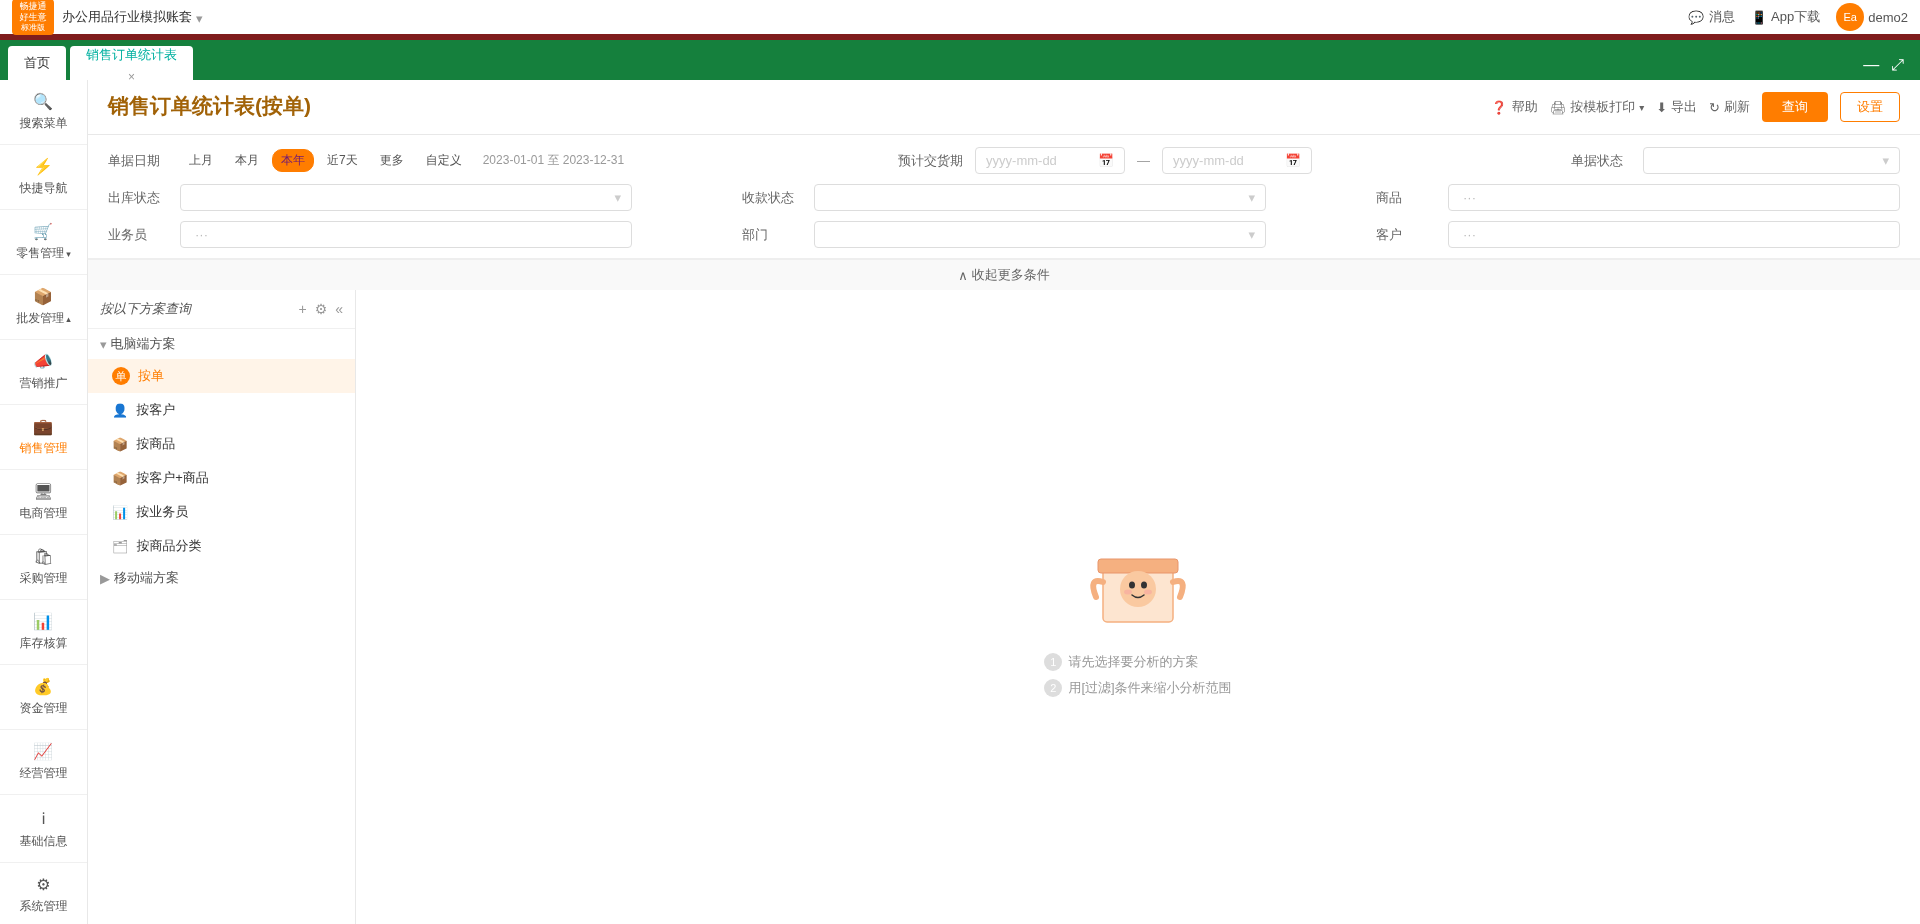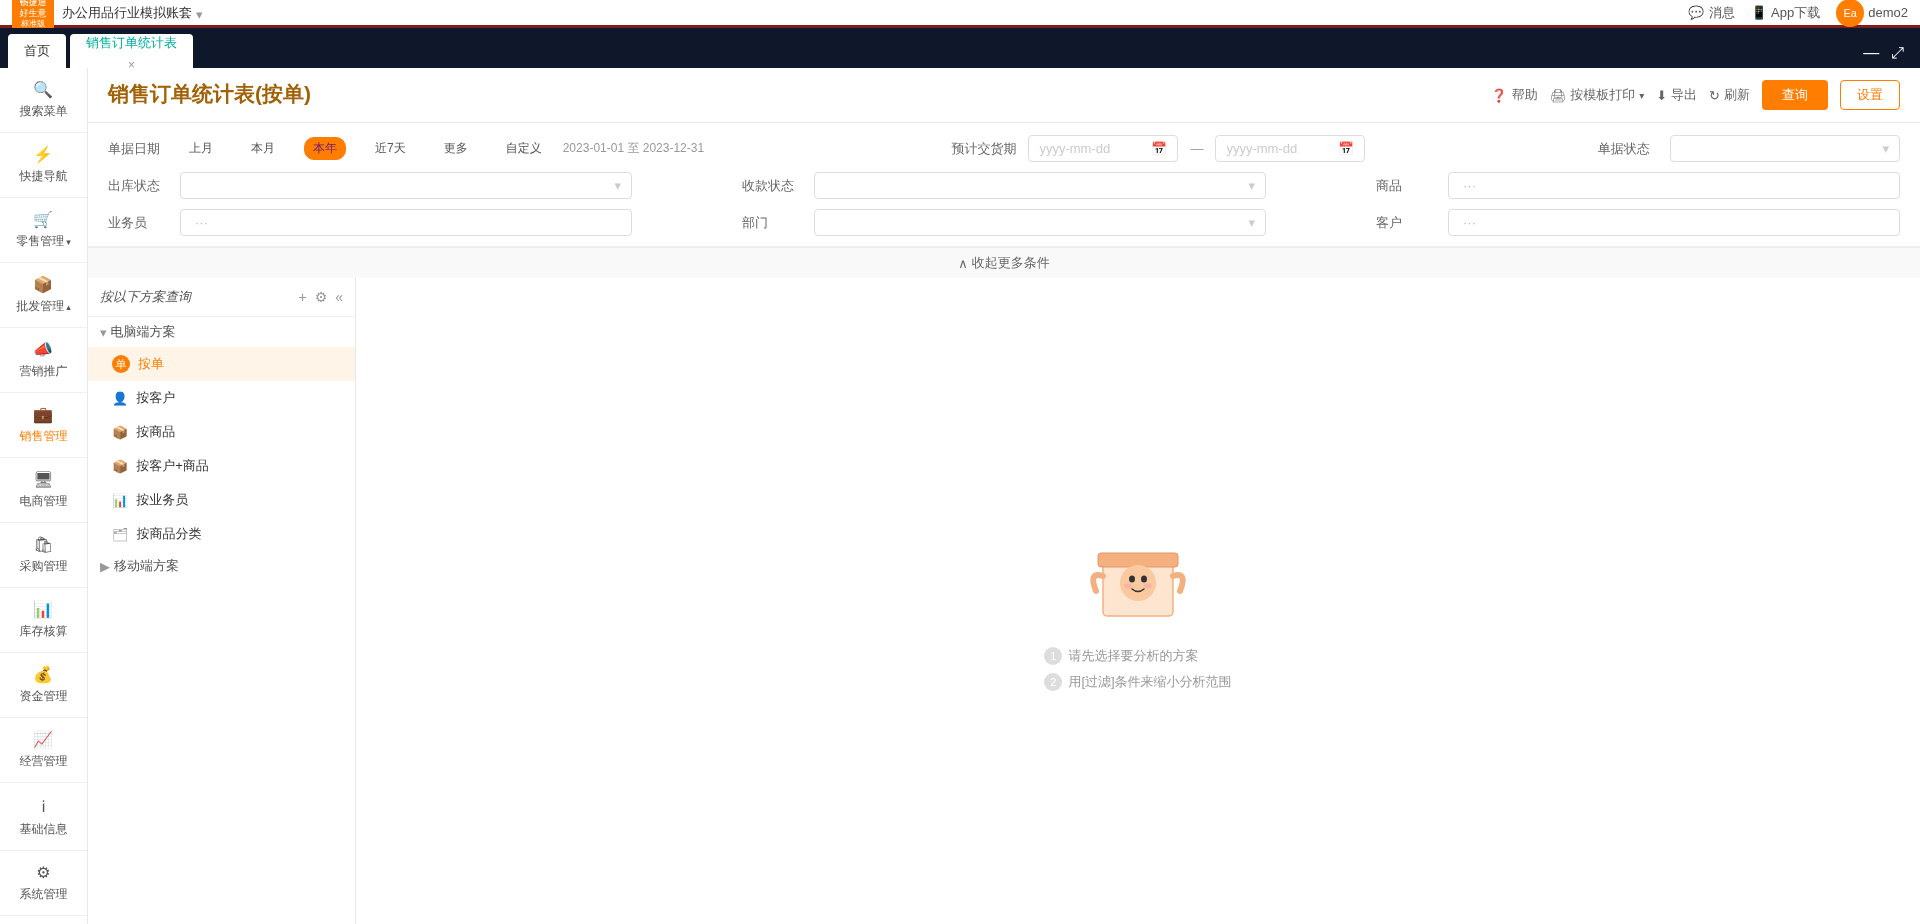--- a/index.html
+++ b/index.html
@@ -1,19 +1,19 @@
 <!DOCTYPE html>
 <html><head>
   <meta charset="utf-8">
   <style>
     * { box-sizing: border-box; margin: 0; padding: 0; }
     body { font-family: "Microsoft YaHei", "PingFang SC", sans-serif; font-size: 13px; background: #f0f2f5; color: #333; display: flex; flex-direction: column; height: 924px; overflow: hidden; }
 
     
-    .topbar { height: 28px; background: #fff; display: flex; align-items: center; padding: 0 12px; border-bottom: 3px solid #7f1d1d; justify-content: space-between; }
+    .topbar { height: 40px; background: #fff; display: flex; align-items: center; padding: 0 12px; border-bottom: 6px solid #7f1d1d; justify-content: space-between; }
     .topbar-left { display: flex; align-items: center; gap: 8px; }
     .logo-box { width: 42px; height: 36px; background: #ff7d00; border-radius: 4px; display: flex; align-items: center; justify-content: center; flex-direction: column; }
     .logo-text { color: #fff; font-size: 9px; line-height: 1.2; text-align: center; }
     .app-selector { display: flex; align-items: flex-end; gap: 4px; font-size: 13px; color: #333; cursor: pointer; }
     .topbar-right { display: flex; align-items: center; gap: 16px; font-size: 13px; color: #666; }
     .topbar-right .icon-btn { display: flex; align-items: center; gap: 4px; cursor: pointer; color: #555; }
     .avatar { width: 28px; height: 28px; border-radius: 50%; background: #ff7d00; display: flex; align-items: center; justify-content: center; color: #fff; font-size: 11px; }
     .tab { padding: 0 16px; height: 36px; display: flex; align-items: center; gap: 6px; font-size: 13px; cursor: pointer; border-bottom: 3px solid transparent; color: #666; }
     .tab.home { color: #333; }
     .tab.active { color: #00b0a0; border-bottom: 3px solid #00b0a0; background: #f5fffe; }
@@ -32,21 +32,21 @@
 
     
     .page-header { background: #fff; padding: 12px 20px 0 20px; border-bottom: 1px solid #e8e8e8; display: flex; justify-content: space-between; align-items: flex-start; }
     .page-title { font-size: 21px; font-weight: 600; color: #a16207; padding-bottom: 12px; }
     .page-actions { display: flex; align-items: center; gap: 12px; font-size: 13px; color: #666; padding-bottom: 12px; }
     .page-actions .act-btn { display: flex; align-items: center; gap: 4px; cursor: pointer; }
     .page-actions .query-btn { background: #ff7d00; color: #fff; padding: 6px 20px; border-radius: 4px; cursor: pointer; border: none; font-size: 13px; }
     .page-actions .set-btn { background: #fff; color: #ff7d00; padding: 5px 16px; border-radius: 4px; cursor: pointer; border: 1px solid #ff7d00; font-size: 13px; margin-left: 0; }
     .filter-row { display: flex; align-items: center; gap: 12px; }
     .filter-label { color: #666; font-size: 13px; white-space: nowrap; min-width: 60px; }
-    .date-quick { display: flex; align-items: center; gap: 20px; }
+    .date-quick { display: flex; align-items: center; gap: 4px; }
     .date-quick-btn { padding: 2px 8px; border-radius: 3px; cursor: pointer; font-size: 12px; color: #555; background: transparent; border: 1px solid transparent; }
     .date-quick-btn.active { background: #ff7d00; color: #701a75; border-color: #ff7d00; border-radius: 10px; }
     .date-range { display: flex; align-items: center; gap: 4px; font-size: 12px; color: #999; }
     .filter-input { border: 1px solid #ddd; border-radius: 4px; padding: 5px 10px; font-size: 13px; color: #999; background: #fff; flex: 1; min-width: 120px; display: flex; align-items: center; gap: 4px; }
     .filter-select { border: 1px solid #ddd; border-radius: 4px; padding: 5px 10px; font-size: 13px; color: #999; background: #fff; display: flex; align-items: center; justify-content: space-between; }
     .filter-select-wide { flex: 1; min-width: 200px; }
     .filter-dots { color: #bbb; cursor: pointer; }
     .collapse-row { display: flex; justify-content: center; padding: 6px 0; background: #f9f9f9; border-top: 1px solid #eee; }
     .collapse-btn { color: #666; font-size: 13px; cursor: pointer; display: flex; align-items: center; gap: 4px; }
 
@@ -92,21 +92,21 @@
     </div>
     <div class="icon-btn">
       <div class="avatar">
         <span>Ea</span>
       </div>
       <span>demo2</span>
     </div>
   </div>
 </div>
 
-<div style="background:#0f172a; height:40px; display:flex; align-items:flex-end; padding:0;">
+<div style="background:#15803d; height:40px; display:flex; align-items:flex-end; padding:0;">
   <div class="tab home" style="background:#fff; border-bottom:none; color:#333; height:34px; margin-top:6px; border-radius:4px 4px 0 0; margin-left:8px;">
     <span>首页</span>
   </div>
   <div class="tab active" style="background:#fff; border-bottom:none; color:#00b0a0; height:34px; margin-top:6px; border-radius:4px 4px 0 0; margin-left:4px;flex-direction:column;">
     <span>销售订单统计表</span>
     <span class="tab-close">×</span>
   </div>
   <div style="flex:1;"></div>
   <div style="display:flex; align-items:center; gap:12px; padding:0 16px 6px 0; color:#fff; font-size:16px;">
     <span style="cursor:pointer;">—</span>

